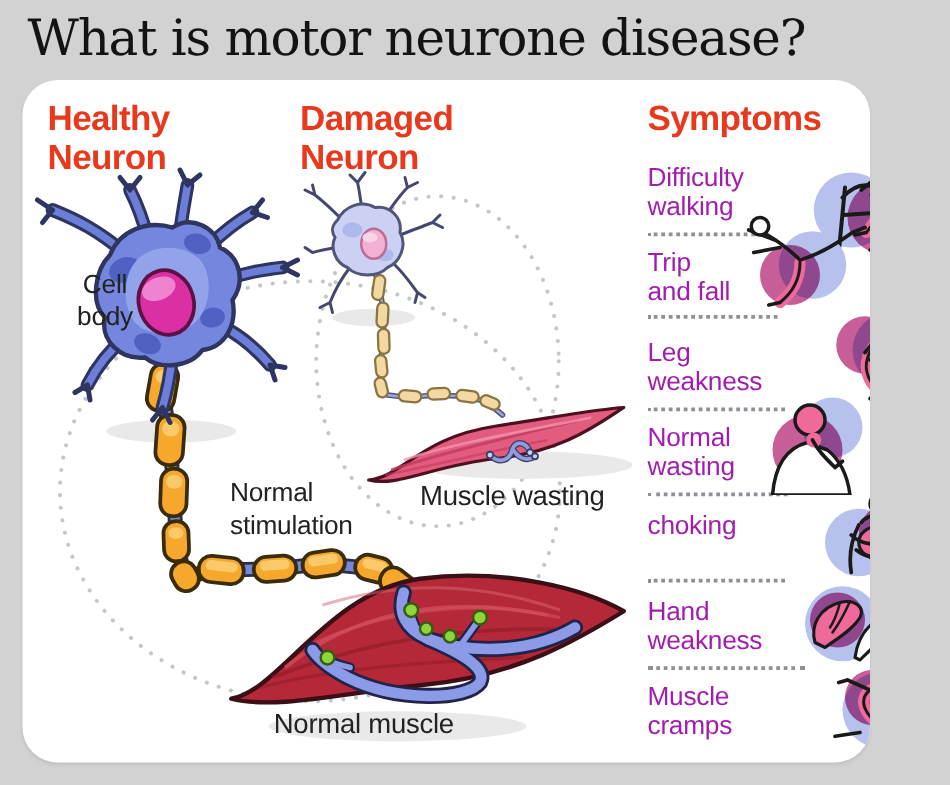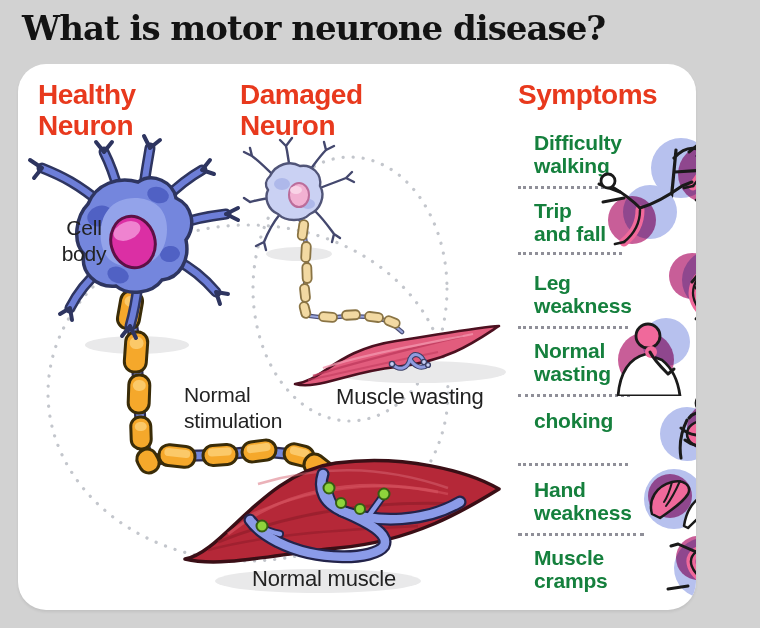--- a/index.html
+++ b/index.html
@@ -5,21 +5,21 @@
   * { margin:0; padding:0; box-sizing:border-box; }
   html,body { width:760px; height:628px; }
   body {
     background:#d2d2d2;
     font-family:"Liberation Sans","DejaVu Sans",sans-serif;
     position:relative; overflow:hidden;
   }
   .page-title {
     position:absolute; left:22px; top:8px;
     font-family:"DejaVu Serif","Liberation Serif",serif;
-    font-weight:700; font-size:34px; letter-spacing:-1px;
+    font-weight:400; font-size:40px; letter-spacing:-1px;
     color:#131313;
   }
   .card {
     position:absolute; left:18px; top:64px; width:678px; height:546px;
     background:#ffffff; border-radius:28px; overflow:hidden;
     box-shadow:0 2px 3px rgba(0,0,0,0.08);
   }
   .col-heading {
     position:absolute; font-weight:700; font-size:28px; line-height:1.1;
     color:#e8391d; letter-spacing:-0.5px;
@@ -29,24 +29,24 @@
   .h-symptoms { left:500px; top:16px; }
   .diagram-svg { position:absolute; left:0; top:0; }
   .ill-label {
     position:absolute; font-size:21px; line-height:26px; color:#222222;
     font-weight:500; letter-spacing:-0.2px;
   }
   .lbl-cell-body { left:22px; top:151px; width:88px; text-align:center; }
   .lbl-normal-stim { left:166px; top:318px; }
   .lbl-no-stim { left:312px; top:190px; font-size:22px; }
   .lbl-muscle-wasting { left:318px; top:320px; font-size:22px; }
-  .lbl-normal-muscle { left:201px; top:502px; width:210px; text-align:center; font-size:22px; }
+  .lbl-normal-muscle { left:201px; top:502px; width:210px; text-align:left; font-size:22px; }
   .symptom-label {
     position:absolute; left:500px; font-size:21px; line-height:22.5px;
-    color:#15803d; font-weight:700; letter-spacing:-0.2px;margin-left:16px;
+    color:#a21caf; font-weight:400; letter-spacing:-0.2px;
   }
   .sy-0 { top:68px; }  .sy-1 { top:136px; } .sy-2 { top:208px; }
   .sy-3 { top:276px; } .sy-4 { top:346px; } .sy-5 { top:415px; }
   .sy-6 { top:483px; }
   .sep {
     position:absolute; left:500px; height:0;
     border-bottom:3px dotted #8f8f98;
   }
   .sep-0 { top:122px; width:86px; }
   .sep-1 { top:188px; width:104px; }

